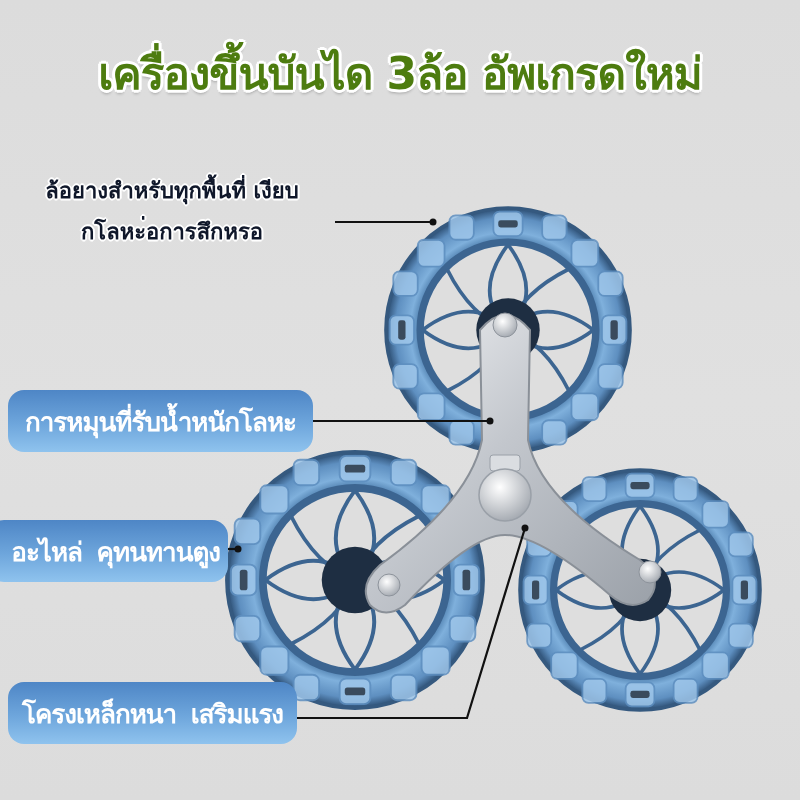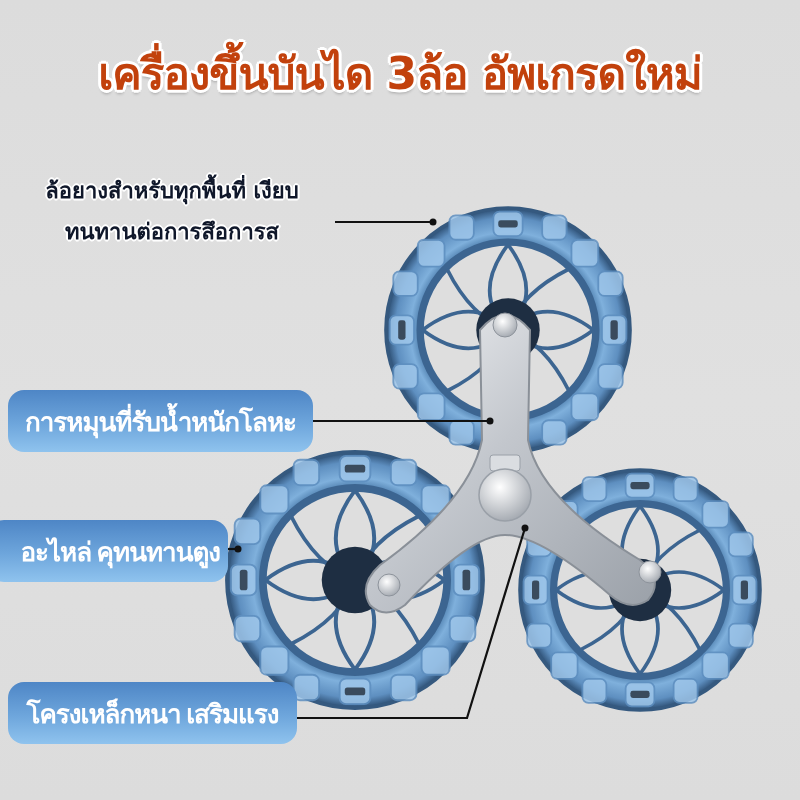--- a/index.html
+++ b/index.html
@@ -1,34 +1,34 @@
 <!DOCTYPE html>
 <html><head>
 <meta charset="utf-8">
 <style>
   html, body { margin:0; padding:0; }
   body { width:800px; height:800px; overflow:hidden; background:#dedede; position:relative; font-family:"DejaVu Sans", sans-serif; }
   .canvas { position:absolute; left:0; top:0; width:800px; height:800px; background:linear-gradient(180deg,#dcdcdc 0%,#e0e0e0 50%,#dcdcdc 100%); }
   .title {
     position:absolute; left:0; top:38px; width:800px; text-align:center;
-    font-family:"DejaVu Sans", sans-serif; font-weight:bold; font-size:44px; color:#c2410c;
+    font-family:"DejaVu Sans", sans-serif; font-weight:bold; font-size:44px; color:#4d7c0f;
     letter-spacing:-1px;
     -webkit-text-stroke:0px;
     text-shadow: 3px 0 0 #fff, -3px 0 0 #fff, 0 3px 0 #fff, 0 -3px 0 #fff, 2px 2px 0 #fff, -2px -2px 0 #fff, 2px -2px 0 #fff, -2px 2px 0 #fff, 0 4px 3px rgba(0,0,0,0.25);
   }
   .desc {
     position:absolute; left:12px; top:170px; width:320px; text-align:center;
     font-family:"DejaVu Sans", sans-serif; font-weight:bold; font-size:22px; line-height:41px; color:#0f172a;
     text-shadow: 2px 0 0 #fff, -2px 0 0 #fff, 0 2px 0 #fff, 0 -2px 0 #fff, 1px 1px 0 #fff, -1px -1px 0 #fff, 1px -1px 0 #fff, -1px 1px 0 #fff;
   }
   .desc div { white-space:nowrap; }
   .pill {
     position:absolute; height:62px; border-radius:16px;
     background:linear-gradient(180deg,#4e86c6 0%,#6ea6dc 55%,#8fc3ee 100%);
-    color:#fff; font-family:Liberation Serif, serif; font-weight:bold; font-size:26px;
+    color:#fff; font-family:Liberation Mono, monospace; font-weight:bold; font-size:26px;
     display:flex; align-items:center; justify-content:center; white-space:nowrap; overflow:hidden;
     letter-spacing:-1px;
   }
   .pill1 { left:8px; top:390px; width:305px; }
   .pill2 { left:-12px; top:520px; width:240px; justify-content:flex-end; padding-right:8px; box-sizing:border-box; }
   .pill3 { left:8px; top:682px; width:289px; }
   svg.art { position:absolute; left:0; top:0; }
 </style>
 </head>
 <body>
@@ -127,21 +127,21 @@
     <circle cx="490" cy="421" r="3.5"></circle>
     <circle cx="238" cy="549" r="3.5"></circle>
     <circle cx="525" cy="528" r="3.5"></circle>
   </g>
 </svg>
 
 <div class="title">เครื่องขึ้นบันได 3ล้อ อัพเกรดใหม่</div>
 
 <div class="desc">
   <div>ล้อยางสำหรับทุกพื้นที่ เงียบ</div>
-  <div>ทนทานต่อการสึอการส</div>
+  <div>กโลหะ่อการสึกหรอ</div>
 </div>
 
 <div class="pill pill1">
   <span>การหมุนที่รับน้ำหนักโลหะ</span>
 </div>
 <div class="pill pill2">
   <span>อะไหล่ คุทนทานตูง</span>
 </div>
 <div class="pill pill3">
   <span>โครงเหล็กหนา เสริมแรง</span>

